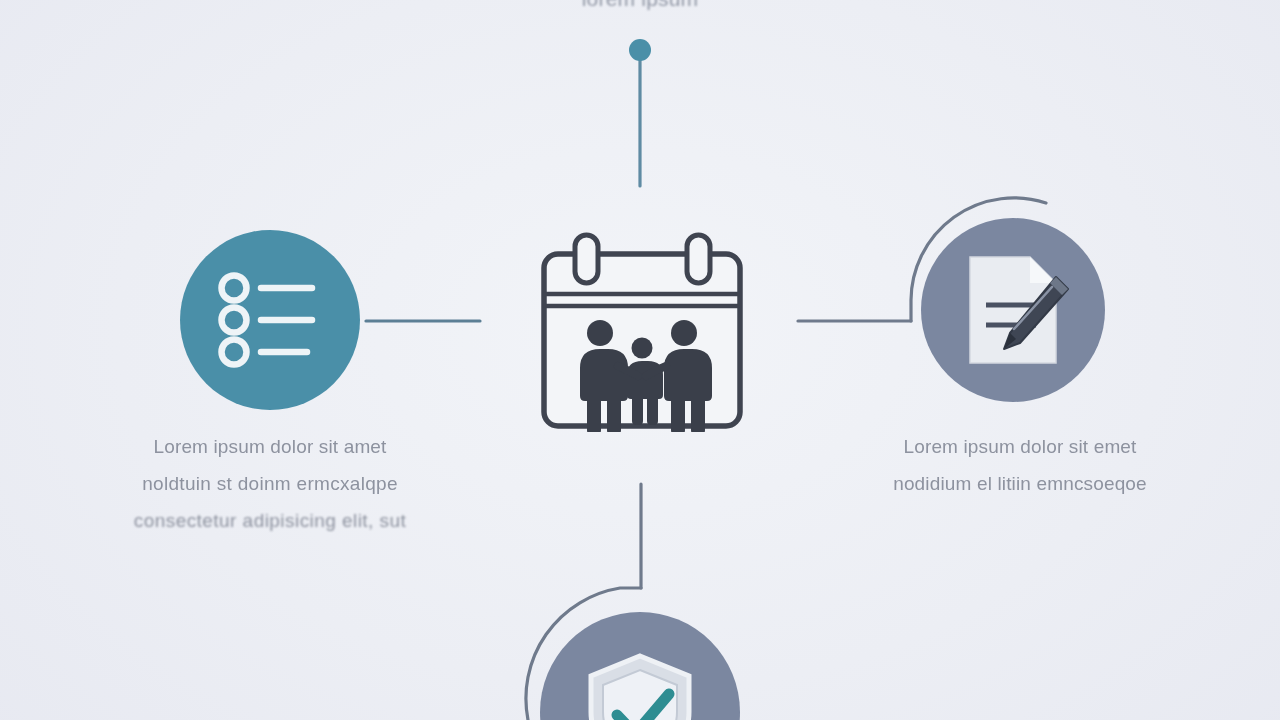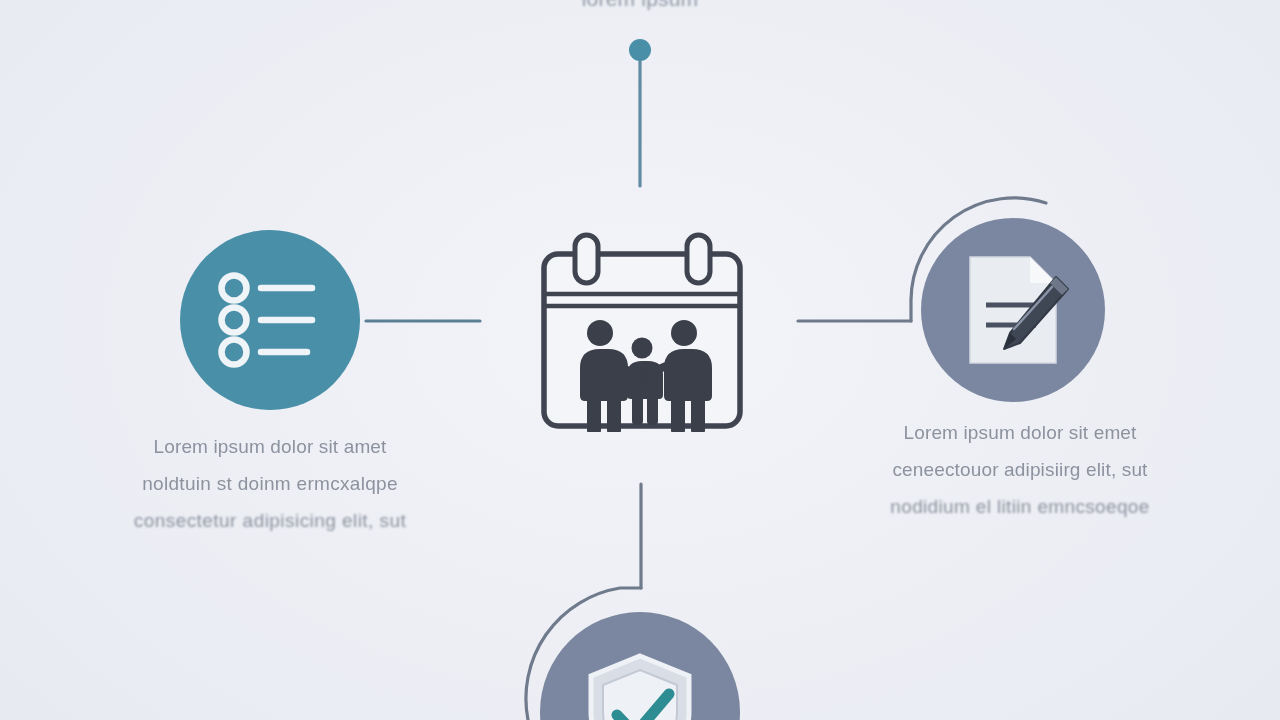--- a/index.html
+++ b/index.html
@@ -81,21 +81,21 @@
     text-align: center;
     font-size: 19px;
     font-weight: 300;
     line-height: 37px;
     color: #8d929f;
     letter-spacing: .15px;
     filter: blur(0.55px);
     white-space: nowrap;
   }
   #caption-left  { left: 60px;  top: 428px; width: 420px; }
-  #caption-right { left: 810px; top: 414px; width: 420px; }
+  #caption-right { left: 810px; top: 428px; width: 420px; }
   .caption-block .ln { display: block; }
   #caption-left  .ln:nth-child(2) { letter-spacing: .3px; }
   #caption-left  .ln:nth-child(3) { letter-spacing: .45px; filter: blur(0.85px); }
   #caption-right .ln:nth-child(3) { letter-spacing: .35px; filter: blur(0.8px); }
 </style>
 </head>
 <body>
 
 <div id="stage">
 
@@ -206,17 +206,16 @@
   </div>
 
   <div class="caption-block" id="caption-left">
     <span class="ln">Lorem ipsum dolor sit amet</span>
     <span class="ln">noldtuin st doinm ermcxalqpe</span>
     <span class="ln">consectetur adipisicing elit, sut</span>
   </div>
 
   <div class="caption-block" id="caption-right">
     <span class="ln">Lorem ipsum dolor sit emet</span>
-    <span class="ln">ceneectouor adipisiirg elit, sut</span>
     <span class="ln">nodidium el litiin emncsoeqoe</span>
   </div>
 
 </div>
 
 </body></html>

